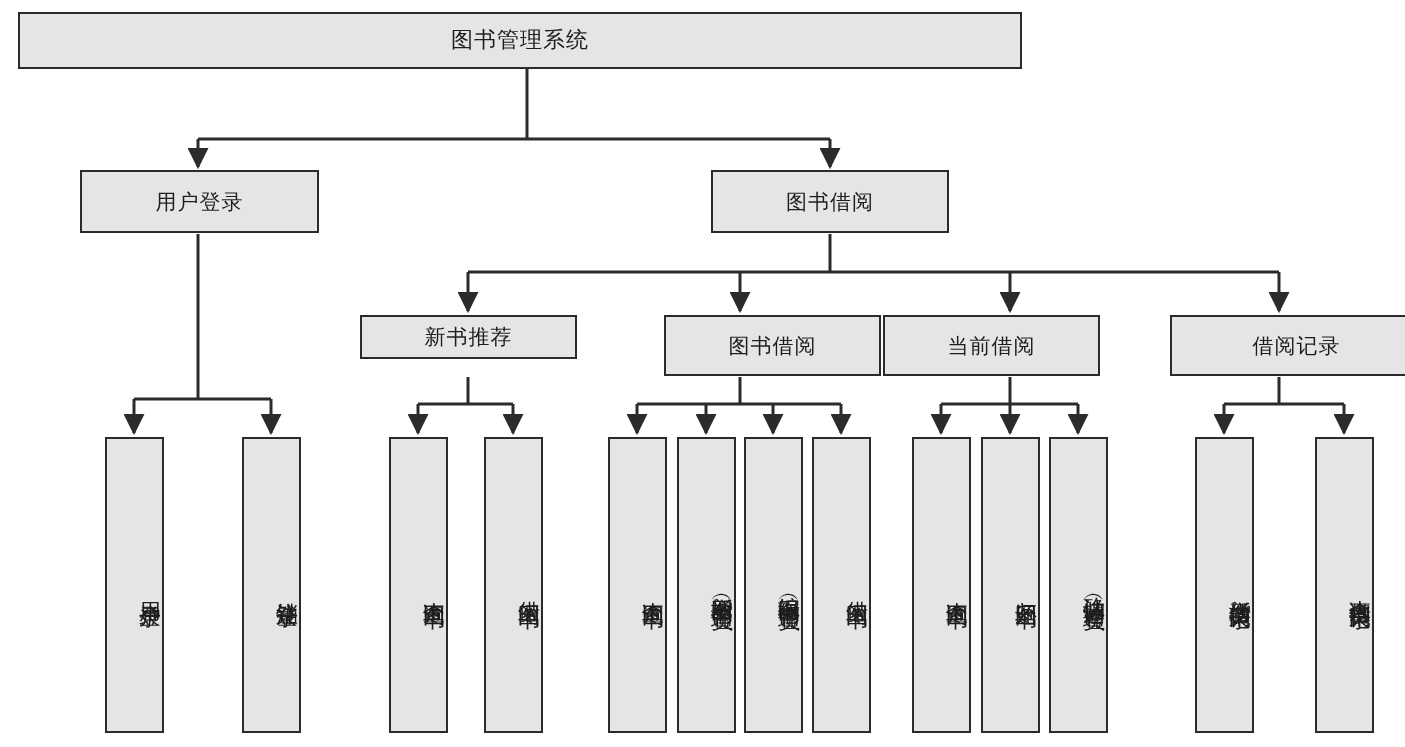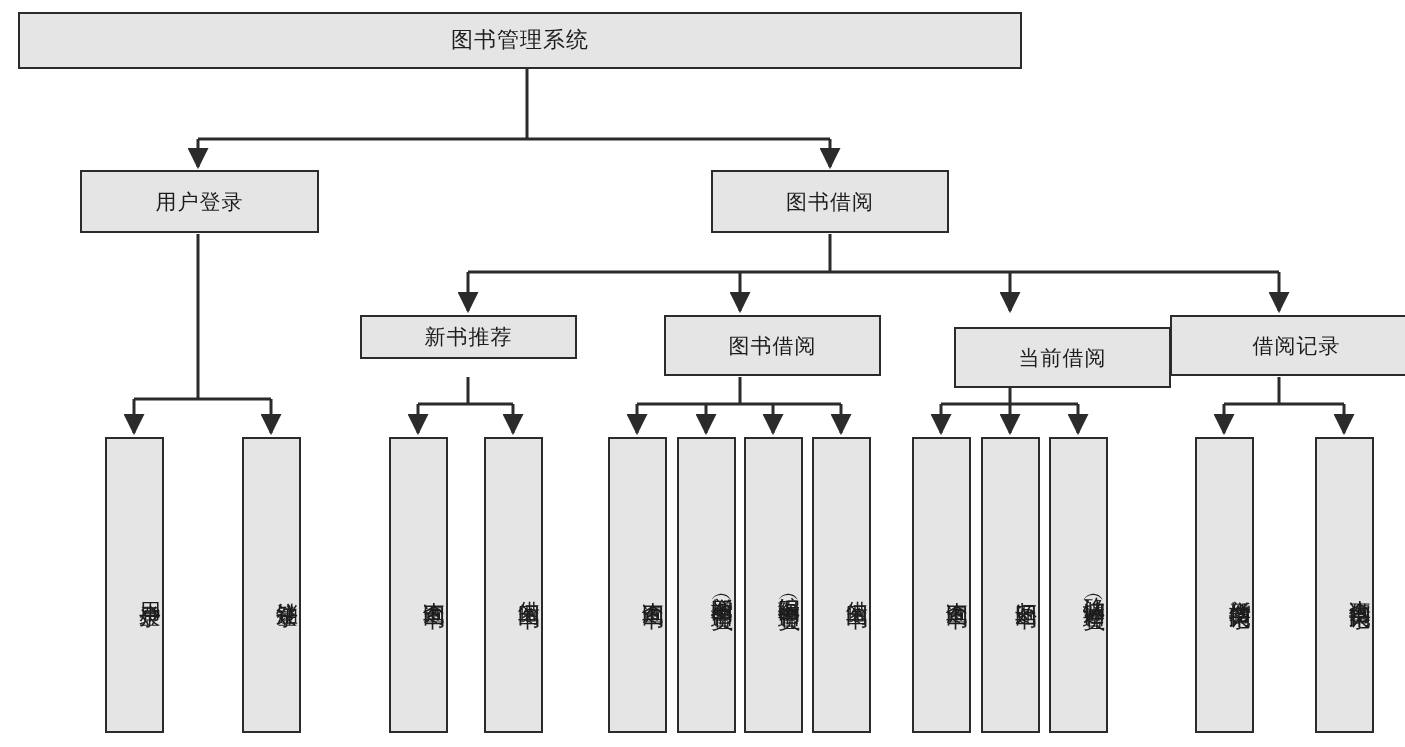--- a/index.html
+++ b/index.html
@@ -129,21 +129,21 @@
   <div class="node horiz root" style="left:18px; top:12px; width:1004px; height:57px;">图书管理系统</div>
 
   <div class="node horiz" style="left:80px; top:170px; width:239px; height:63px;">用户登录</div>
 
   <div class="node horiz" style="left:711px; top:170px; width:238px; height:63px;">图书借阅</div>
 
   <div class="node horiz" style="left:360px; top:315px; width:217px; height:44px;">新书推荐</div>
 
   <div class="node horiz" style="left:664px; top:315px; width:217px; height:61px;">图书借阅</div>
 
-  <div class="node horiz" style="left:954px; top:315px; width:217px; height:61px;margin-top:12px;">当前借阅</div>
+  <div class="node horiz" style="left:883px; top:315px; width:217px; height:61px;">当前借阅</div>
 
   <div class="node horiz" style="left:1170px; top:315px; width:253px; height:61px;">借阅记录</div>
 
   <div class="node vert" style="left:105px; top:437px; width:59px; height:296px;">
     <span class="vlabel">用户登录</span>
   </div>
 
   <div class="node vert" style="left:242px; top:437px; width:59px; height:296px;">
     <span class="vlabel">注销登录</span>
   </div>

